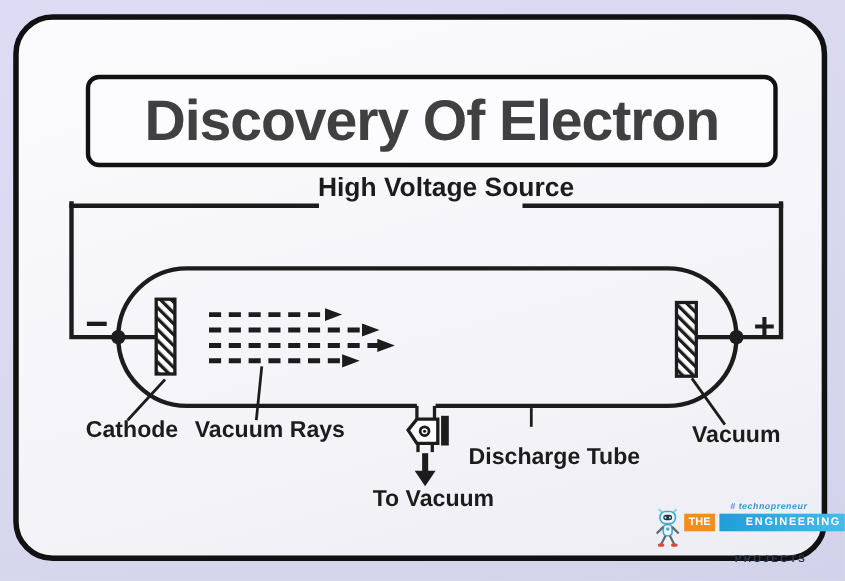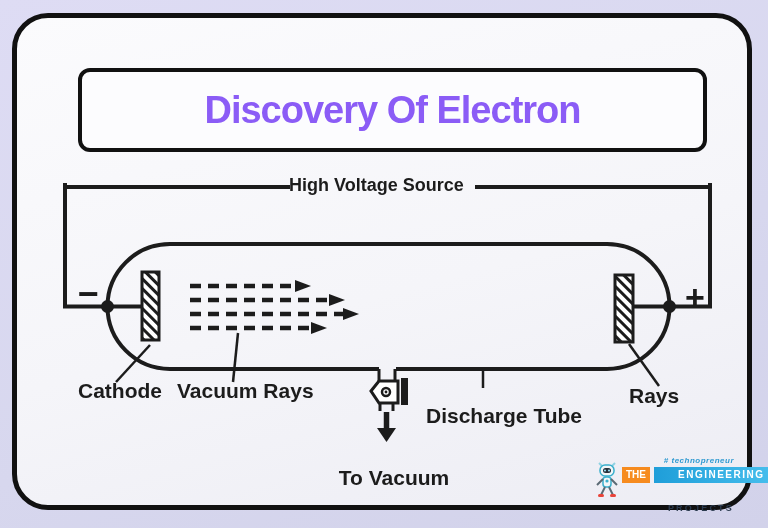--- a/index.html
+++ b/index.html
@@ -17,30 +17,30 @@
     background:linear-gradient(165deg,#fbfbfd 0%,#f5f5f9 55%,#ededf4 100%);
     box-sizing:border-box;
   }
   .abs{position:absolute;}
   .title-box{
     left:78px;top:68px;width:629px;height:84px;
     border:4px solid #111;border-radius:12px;background:#fcfcfe;
     box-sizing:border-box;display:flex;align-items:center;justify-content:center;
   }
   .title-text{
-    font-size:38px;font-weight:bold;letter-spacing:-1px;color:#8b5cf6;
+    font-size:52px;font-weight:bold;letter-spacing:-1px;color:#404040;
     white-space:nowrap;
   }
   .lbl{font-weight:bold;color:#1c1c1c;white-space:nowrap;}
-  .hvs{left:289px;top:175px;width:190px;font-size:18px;}
+  .hvs{left:289px;top:157px;width:190px;text-align:center;font-size:24px;}
   .cathode{left:78px;top:379px;font-size:21px;}
   .rays{left:177px;top:379px;font-size:21px;}
   .dtube{left:426px;top:404px;font-size:21px;}
   .anode{left:629px;top:384px;font-size:21px;}
-  .vac{left:330px;top:442px;width:128px;text-align:center;font-size:21px;margin-top:24px;}
+  .vac{left:330px;top:442px;width:128px;text-align:center;font-size:21px;}
   .term{font-weight:bold;color:#1c1c1c;text-align:center;}
   .term-neg{left:72px;top:274px;width:32px;font-size:36px;line-height:40px;}
   .term-pos{left:678px;top:277px;width:34px;font-size:34px;line-height:40px;}
   svg.diagram{left:0;top:0;}
 
   
   .logo{left:594px;top:456px;width:142px;height:48px;}
   .logo .robot{position:absolute;left:0;top:3px;}
   .logo .col{position:absolute;left:28px;top:0;width:112px;}
   .logo .hash{font-size:8px;font-weight:bold;color:#2f9ad1;text-align:right;
@@ -124,21 +124,21 @@
   <div class="abs title-box">
     <span class="title-text">Discovery Of Electron</span>
   </div>
 
   <div class="abs lbl hvs">High Voltage Source</div>
   <div class="abs term term-neg">−</div>
   <div class="abs term term-pos">+</div>
   <div class="abs lbl cathode">Cathode</div>
   <div class="abs lbl rays">Vacuum Rays</div>
   <div class="abs lbl dtube">Discharge Tube</div>
-  <div class="abs lbl anode">Rays</div>
+  <div class="abs lbl anode">Vacuum</div>
   <div class="abs lbl vac">To Vacuum</div>
 
   <div class="abs logo">
     <svg class="robot" width="26" height="42" viewBox="0 0 26 42">
       <line x1="5" y1="4" x2="9" y2="8" stroke="#8fd2e2" stroke-width="2"></line>
       <line x1="21" y1="4" x2="17" y2="8" stroke="#8fd2e2" stroke-width="2"></line>
       <rect x="6" y="6" width="14" height="11" rx="5" fill="#f2f6f8" stroke="#39AFCC" stroke-width="1.5"></rect>
       <rect x="9" y="9" width="8" height="5" rx="2.5" fill="#26323c"></rect>
       <circle cx="11" cy="11.5" r="1" fill="#9fe8ff"></circle>
       <circle cx="15" cy="11.5" r="1" fill="#9fe8ff"></circle>

